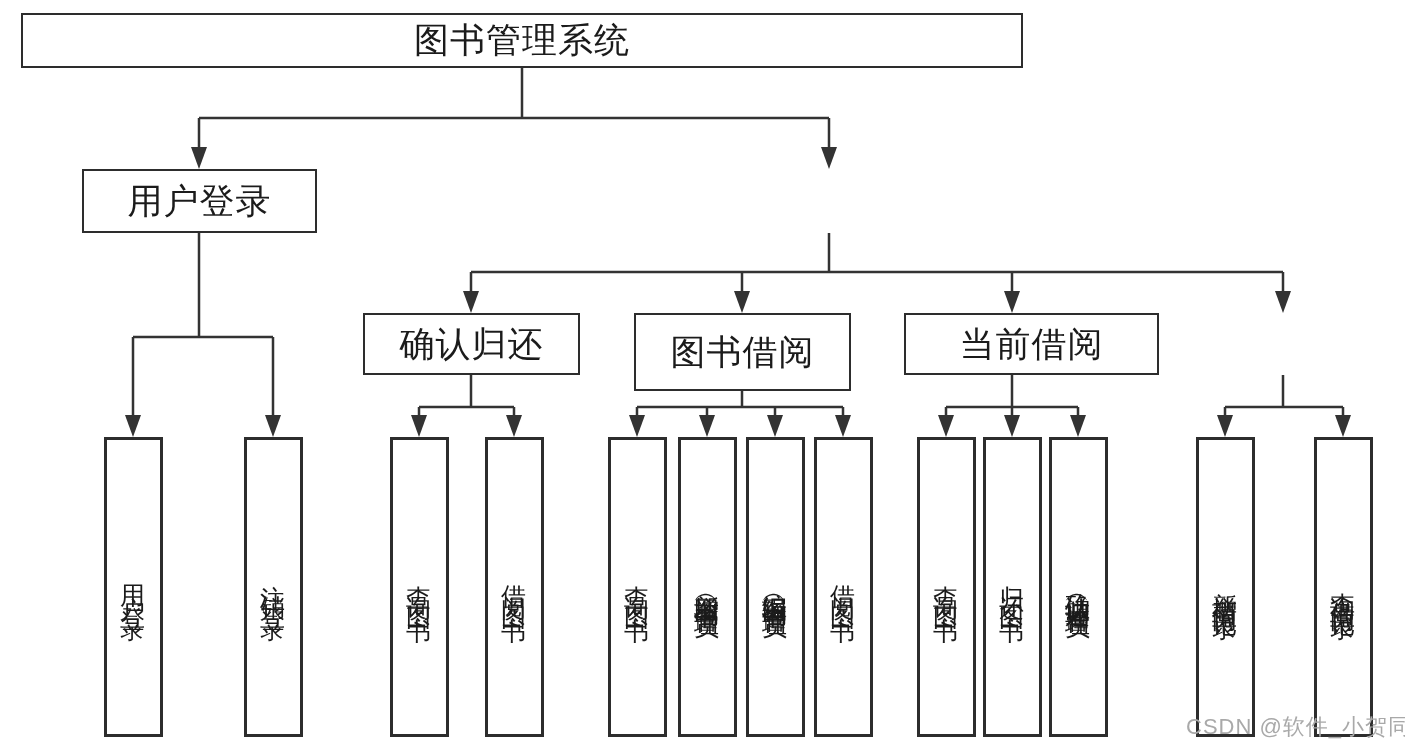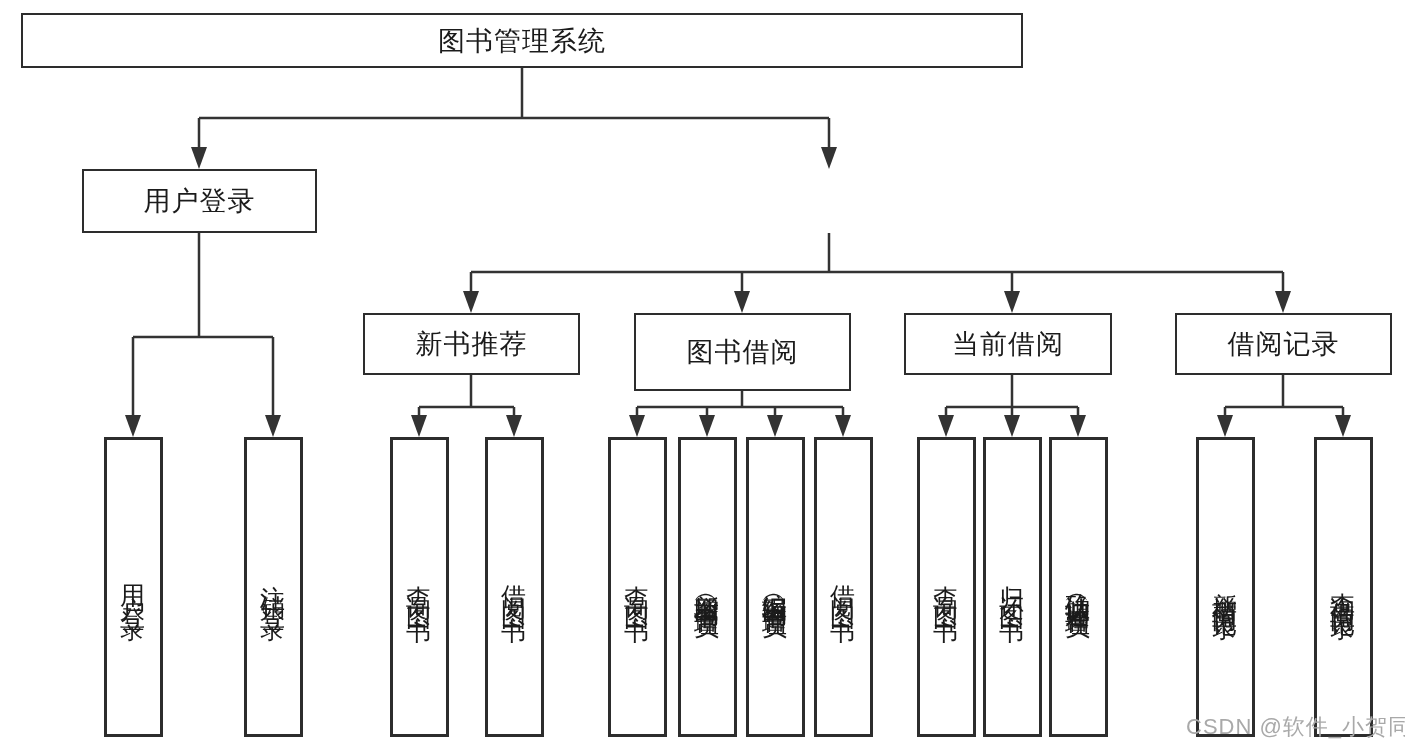--- a/index.html
+++ b/index.html
@@ -34,21 +34,21 @@
   }
   .node {
     position: absolute;
     box-sizing: border-box;
     background: #ffffff;
     border: 2px solid #2d2d2d;
     display: flex;
     align-items: center;
     justify-content: center;
     color: #1b1b1b;
-    font-size: 27px;
+    font-size: 35px;
     letter-spacing: 1px;
     white-space: nowrap;
   }
   .leaf {
     border-width: 3px;
     font-size: 25px;
   }
   .leaf .vtext {
     writing-mode: vertical-rl;
     text-orientation: mixed;
@@ -108,24 +108,23 @@
     <polygon points="1004,415 1020,415 1012,437"></polygon>
     <polygon points="1070,415 1086,415 1078,437"></polygon>
     <polygon points="1217,415 1233,415 1225,437"></polygon>
     <polygon points="1335,415 1351,415 1343,437"></polygon>
   </svg>
 
   <div class="node" style="left:21px; top:13px; width:1002px; height:55px;">图书管理系统</div>
 
   <div class="node" style="left:82px; top:169px; width:235px; height:64px;">用户登录</div>
 
-  <div class="node" style="left:363px; top:313px; width:217px; height:62px;">新书推荐</div>
+  <div class="node" style="left:363px; top:313px; width:217px; height:62px;">确认归还</div>
   <div class="node" style="left:634px; top:313px; width:217px; height:78px;">图书借阅</div>
-  <div class="node" style="left:904px; top:313px; width:208px; height:62px;">当前借阅</div>
-  <div class="node" style="left:1175px; top:313px; width:217px; height:62px;">借阅记录</div>
+  <div class="node" style="left:904px; top:313px; width:255px; height:62px;">当前借阅</div>
 
   <div class="node leaf len4" style="left:104px; top:437px; width:59px; height:300px;">
     <span class="vtext">用户登录</span>
   </div>
   <div class="node leaf len4" style="left:244px; top:437px; width:59px; height:300px;">
     <span class="vtext">注销登录</span>
   </div>
 
   <div class="node leaf len4" style="left:390px; top:437px; width:59px; height:300px;">
     <span class="vtext">查询图书</span>

